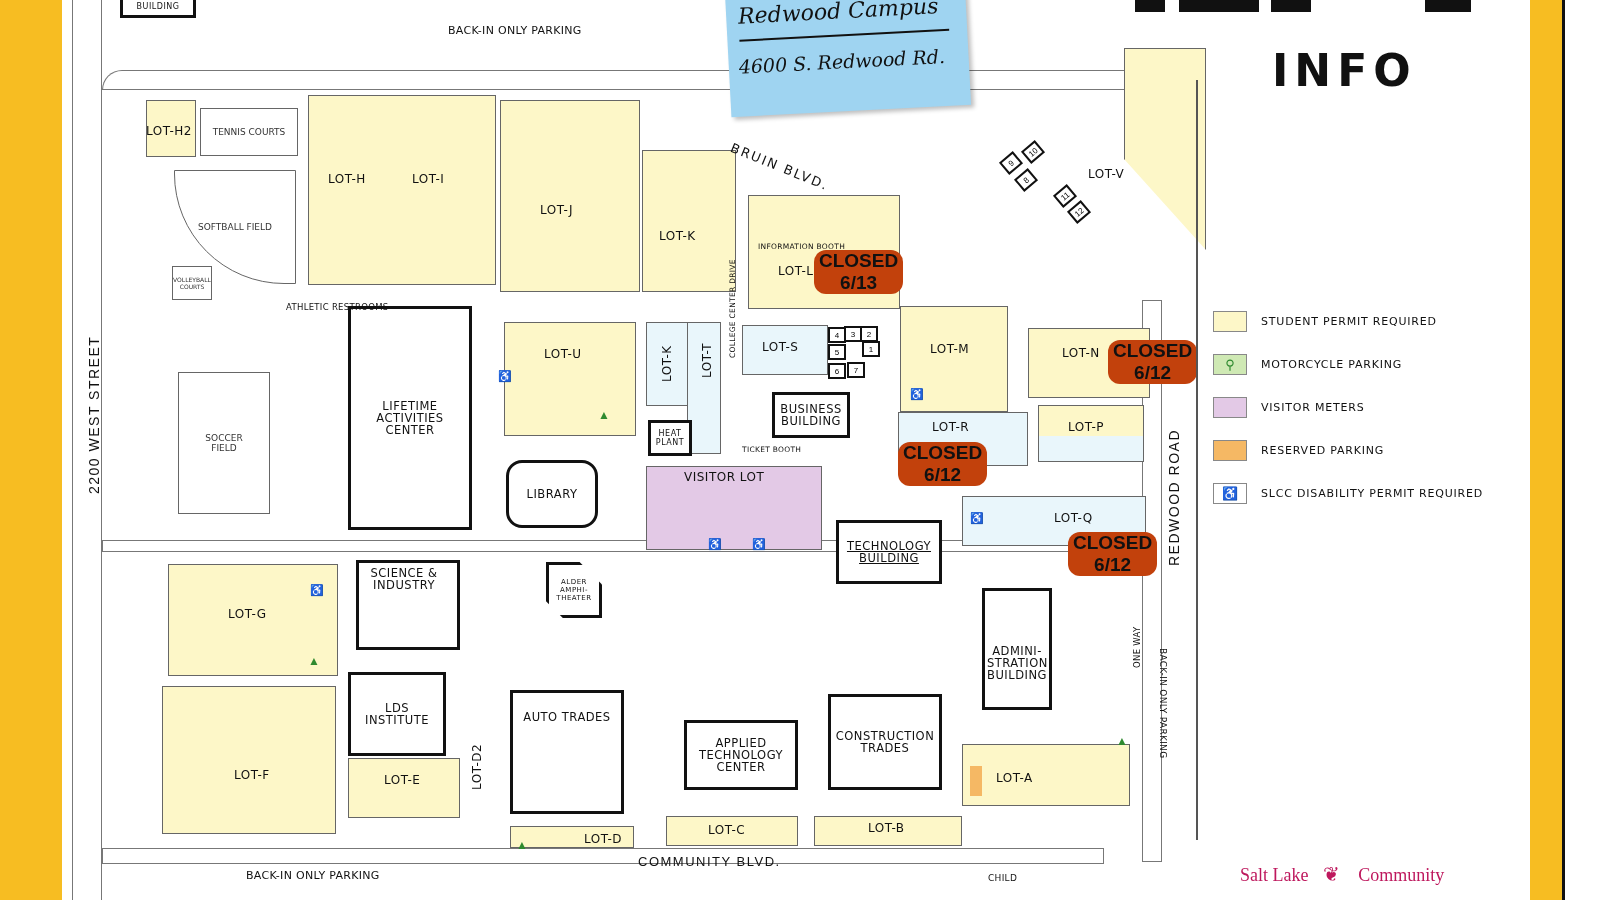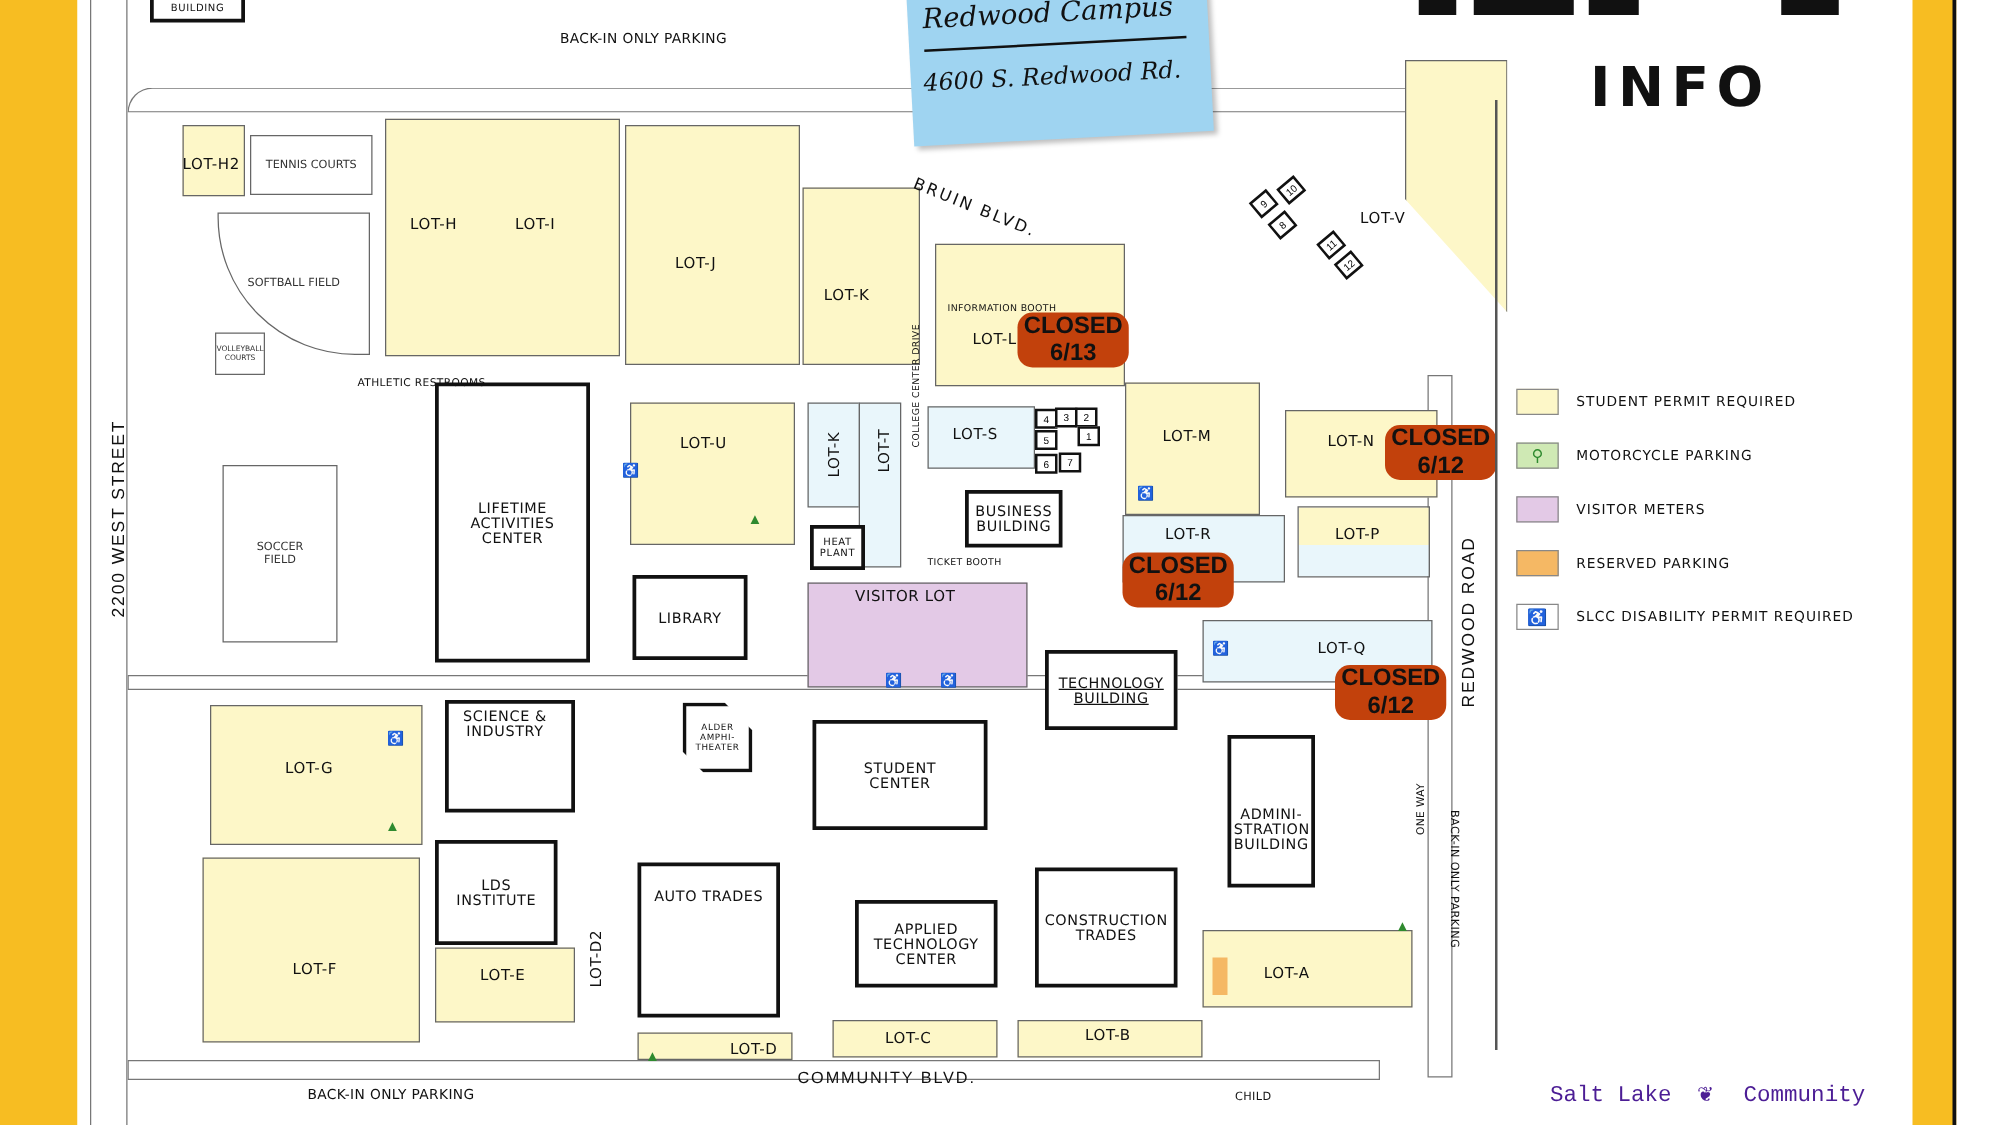--- a/index.html
+++ b/index.html
@@ -30,21 +30,21 @@
   .legend-label{font-family:"DejaVu Sans",sans-serif;font-size:11px;letter-spacing:0.8px;color:#111;}
   .info-title{position:absolute;left:1272px;top:45px;font-family:"DejaVu Sans",sans-serif;font-weight:bold;font-size:44px;letter-spacing:6px;color:#111;}
   .header-strip{position:absolute;left:1135px;top:0;width:340px;height:12px;}
   .header-strip span{position:absolute;top:0;height:12px;background:#111;}
   .street{position:absolute;font-family:"Liberation Sans",sans-serif;font-size:14px;letter-spacing:1.5px;color:#111;white-space:nowrap;}
   .vert{transform-origin:left top;transform:rotate(-90deg);}
   .vertcw{transform-origin:left top;transform:rotate(90deg);}
   .hc{color:#2a3fb0;font-size:11px;position:absolute;}
   .moto{color:#2f8a2f;font-size:12px;position:absolute;}
   .num{position:absolute;border:2px solid #111;background:#fff;font-size:8px;display:flex;align-items:center;justify-content:center;width:14px;height:12px;}
-  .logo{position:absolute;left:1240px;top:862px;font-family:Liberation Mono, monospace;font-size:18px;color:#4c1d95;}
+  .logo{position:absolute;left:1240px;top:862px;font-family:Liberation Serif, serif;font-size:18px;color:#be185d;}
 </style>
 </head>
 <body>
 
 <div class="frame-left"></div>
 
 <div class="map">
 
   <div class="road" style="left:10px;top:0;width:28px;height:900px;border-top:none;border-bottom:none;"></div>
   <div class="road" style="left:40px;top:70px;width:1080px;height:18px;border-radius:30px 0 0 0;"></div>
@@ -164,43 +164,40 @@
   <div class="closed" style="left:1006px;top:532px;">
     <span class="hl"><span>CLOSED</span><br><span>6/12</span></span>
   </div>
 
   <div class="lot visitor" style="left:584px;top:466px;width:174px;height:82px;"></div>
   <div class="label" style="left:622px;top:470px;">VISITOR LOT</div>
 
   <div class="bldg" style="left:286px;top:306px;width:118px;height:218px;">
       <span style="width:90px;">LIFETIME ACTIVITIES CENTER</span>
     </div>
-  <div class="bldg" style="left:444px;top:460px;width:86px;height:62px;">
+  <div class="bldg" style="left:444px;top:460px;width:86px;height:62px;border-radius:16px;">
       <span>LIBRARY</span>
     </div>
   <div class="bldg" style="left:586px;top:420px;width:38px;height:30px;font-size:8px;line-height:9px;">
       <span style="width:30px;">HEAT PLANT</span>
     </div>
   <div class="bldg" style="left:710px;top:392px;width:72px;height:40px;">
       <span style="width:64px;">BUSINESS BUILDING</span>
     </div>
   <div class="label small" style="left:680px;top:445px;font-size:7.5px;">TICKET BOOTH</div>
   <div class="bldg" style="left:774px;top:520px;width:100px;height:58px;">
       <span style="width:90px;text-decoration:underline;">TECHNOLOGY BUILDING</span>
     </div>
 
   <div class="bldg" style="left:294px;top:560px;width:104px;height:90px;justify-content:flex-start;align-items:flex-start;padding:4px 10px;box-sizing:border-box;">
       <span style="width:70px;">SCIENCE &amp; INDUSTRY</span>
     </div>
   <div class="bldg" style="left:484px;top:562px;width:50px;height:50px;font-size:7px;line-height:8px;clip-path:polygon(0 0,60% 0,100% 40%,100% 100%,30% 100%,0 70%);">
       <span style="width:40px;">ALDER AMPHI-THEATER</span>
     </div>
-  <div class="bldg" style="left:588px;top:576px;width:134px;height:82px;">
-      <span style="width:80px;">STUDENT CENTER</span>
-    </div>
   <div class="bldg" style="left:920px;top:588px;width:64px;height:116px;">
       <span style="width:60px;margin-top:27px;">ADMINI-STRATION BUILDING</span>
     </div>
 
   <div class="bldg" style="left:286px;top:672px;width:92px;height:78px;">
       <span style="width:70px;">LDS INSTITUTE</span>
     </div>
   <div class="bldg" style="left:448px;top:690px;width:114px;height:124px;align-items:flex-start;padding-top:18px;box-sizing:border-box;justify-content:center;">
       <span>AUTO TRADES</span>
     </div>
@@ -231,21 +228,21 @@
   <div class="label" style="left:522px;top:832px;">LOT-D</div>
 
   <div class="lot student" style="left:604px;top:816px;width:130px;height:28px;"></div>
   <div class="label" style="left:646px;top:823px;">LOT-C</div>
 
   <div class="lot student" style="left:752px;top:816px;width:146px;height:28px;"></div>
   <div class="label" style="left:806px;top:821px;">LOT-B</div>
 
   <div class="lot student" style="left:900px;top:744px;width:166px;height:60px;"></div>
   <div class="lot reserved" style="left:908px;top:766px;width:12px;height:30px;border:none;"></div>
-  <div class="label" style="left:934px;top:771px;margin-left:15px;">LOT-A</div>
+  <div class="label" style="left:934px;top:771px;">LOT-A</div>
 
   <div class="street vert" style="left:24px;top:494px;">2200 WEST STREET</div>
   <div class="street vert" style="left:1104px;top:566px;">REDWOOD ROAD</div>
   <div class="street" style="left:576px;top:854px;font-size:13px;">COMMUNITY BLVD.</div>
   <div class="label small vert" style="left:1070px;top:668px;">ONE WAY</div>
   <div class="label small vertcw" style="left:1106px;top:648px;font-size:9px;">BACK-IN ONLY PARKING</div>
   <div class="label small" style="left:184px;top:869px;font-size:11px;">BACK-IN ONLY PARKING</div>
   <div class="label small" style="left:926px;top:873px;font-size:9px;">CHILD</div>
 
   <span class="hc" style="left:436px;top:370px;">♿</span>

